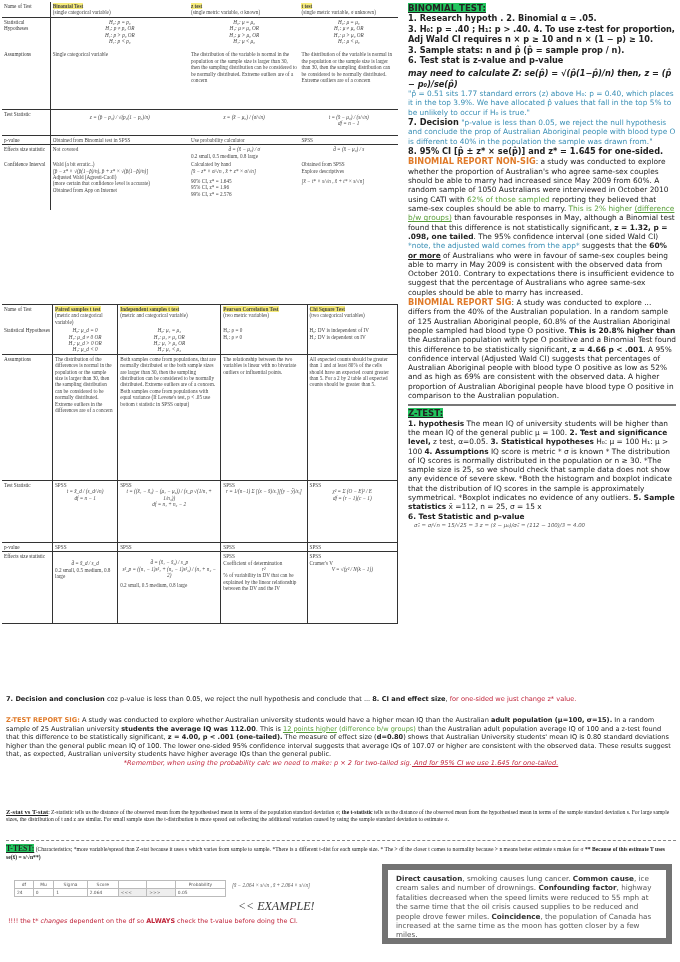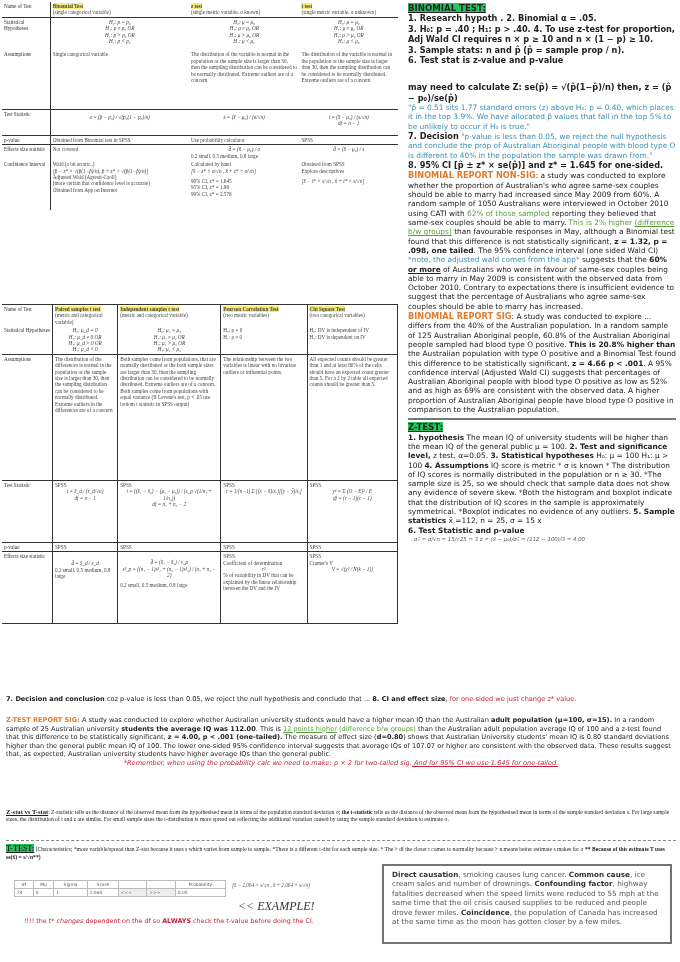--- a/index.html
+++ b/index.html
@@ -20,21 +20,21 @@
   .rowline td { border-top: 1px solid #333; }
   .vline { border-left: 1px solid #333; }
   .formula { text-align: center; font-style: italic; color: #444; }
   .rpanel { font-family: "DejaVu Sans", sans-serif; font-size: 7.4px; line-height: 9.3px; color: #222; }
   .rpanel .lg { font-size: 8.2px; line-height: 10.4px; }
   .wide { font-family: "DejaVu Sans", sans-serif; font-size: 6.6px; line-height: 8.6px; color: #222; }
   .dashsep { border-top: 1px dashed #888; }
   .ttable { border-collapse: collapse; position: absolute; }
   .ttable td { border: 1px solid #bbb; font-family: "DejaVu Sans", sans-serif; font-size: 4.4px; height: 8px; padding: 0 2px; color: #555; }
   .ttable tr.head td { text-align: center; }
-  .causal { border: 2px solid #737373; font-family: "DejaVu Sans", sans-serif; font-size: 7.2px; line-height: 9.4px; color: #555; padding: 4px 8px; }
+  .causal { border: 6px solid #737373; font-family: "DejaVu Sans", sans-serif; font-size: 7.2px; line-height: 9.4px; color: #555; padding: 4px 8px; }
   .causal b { color: #333; }
 </style>
 </head>
 <body>
 
 <table class="ref" style="left:2px; top:2px; width:396px;">
   <tbody>
       <tr>
     <td class="rowhead">Name of Test</td>
     <td class="vline" style="width:138px;">
@@ -231,21 +231,21 @@
   </tr>
 </tbody>
   </table>
 
 <div class="abs rpanel" style="left:408px; top:4px; width:268px;">
   <div><span class="hl-g" style="font-size:8.6px;">BINOMIAL TEST:</span></div>
   <div class="lg bold">1. Research hypoth . 2. Binomial α = .05.</div>
   <div class="lg bold">3. H₀: p = .40 ; H₁: p &gt; .40.  4. To use z-test for proportion, Adj Wald CI requires n × p ≥ 10 and n × (1 − p) ≥ 10.</div>
   <div class="lg bold">3. Sample stats: n and p̂ (p̂ = sample prop / n).</div>
   <div class="lg bold">6. Test stat is z-value and p-value</div>
-  <div class="lg bold" style="margin-top:17px;">may need to calculate Z: se(p̂) = √(p̂(1−p̂)/n) then, z = (p̂ − p₀)/se(p̂)</div>
+  <div class="lg bold" style="margin-top:3px;font-style:italic;">may need to calculate Z: se(p̂) = √(p̂(1−p̂)/n) then, z = (p̂ − p₀)/se(p̂)</div>
   <div class="blue">"p̂ = 0.51 sits 1.77 standard errors (z) above H₀: p = 0.40, which places it in the top 3.9%. We have allocated p̂ values that fall in the top 5% to be unlikely to occur if H₀ is true."</div>
   <div><span class="lg bold">7. Decision</span> <span class="blue">"p-value is less than 0.05, we reject the null hypothesis and conclude the prop of Australian Aboriginal people with blood type O is different to 40% in the population the sample was drawn from."</span></div>
   <div class="lg bold">8. 95% CI  [p̂ ± z* × se(p̂)] and z* = 1.645 for one-sided.</div>
 
   <div>
     <span class="orange lg">BINOMIAL REPORT NON-SIG</span><span>: a study was conducted to explore whether the proportion of Australian's who agree same-sex couples should be able to marry had increased since May 2009 from 60%. A random sample of 1050 Australians were interviewed in October 2010 using CATI with </span><span class="green">62% of those sampled</span><span> reporting they believed that same-sex couples should be able to marry. </span><span class="green">This is 2% higher </span><span class="green" style="text-decoration:underline;">(difference b/w groups)</span><span> than favourable responses in May, although a Binomial test found that this difference is not statistically significant, </span><span class="bold">z = 1.32, p = .098, one tailed</span><span>. The 95% confidence interval (one sided Wald CI) </span><span class="blue">*note, the adjusted wald comes from the app*</span><span> suggests that the </span><span class="bold">60% </span><span class="bold" style="text-decoration:underline;">or more</span><span> of Australians who were in favour of same-sex couples being able to marry in May 2009 is consistent with the observed data from October 2010. Contrary to expectations there is insufficient evidence to suggest that the percentage of Australians who agree same-sex couples should be able to marry has increased.</span>
   </div>
 
   <div>
     <span class="orange lg">BINOMIAL REPORT SIG</span><span>: A study was conducted to explore ... differs from the 40% of the Australian population. In a random sample of 125 Australian Aboriginal people, 60.8% of the Australian Aboriginal people sampled had blood type O positive. </span><span class="bold">This is 20.8% higher than</span><span> the Australian population with type O positive and a Binomial Test found this difference to be statistically significant, </span><span class="bold">z = 4.66 p &lt; .001</span><span>. A 95% confidence interval (Adjusted Wald CI) suggests that percentages of Australian Aboriginal people with blood type O positive as low as 52% and as high as 69% are consistent with the observed data. A higher proportion of Australian Aboriginal people have blood type O positive in comparison to the Australian population.</span>
@@ -298,19 +298,19 @@
     <td style="background:#eee;">&lt;&lt;&lt;</td>
     <td style="background:#eee;">&gt;&gt;&gt;</td>
     <td>0.05</td>
   </tr>
 </tbody>
   </table>
 
 <div class="abs ital" style="left:232px; top:882px; font-family:'Liberation Serif', serif; font-size:5.2px; color:#555;">[x̄ − 2.064 × s/√n ,     x̄ + 2.064 × s/√n]</div>
 <div class="abs ital" style="left:238px; top:899px; font-family:'Liberation Serif', serif; font-size:12px; color:#333;">&lt;&lt; EXAMPLE!</div>
 
-<div class="abs red" style="left:24px; top:917px; font-family:'DejaVu Sans', sans-serif; font-size:6.4px;">
+<div class="abs red" style="left:8px; top:917px; font-family:'DejaVu Sans', sans-serif; font-size:6.4px;">
   <span>!!!! the t* </span><span class="ital">changes</span><span> dependent on the df so </span><span class="bold">ALWAYS</span><span> check the t-value before doing the CI.</span>
 </div>
 
 <div class="abs causal" style="left:382px; top:864px; width:290px; height:80px;">
   <b>Direct causation</b><span>, smoking causes lung cancer. </span><b>Common cause</b><span>, ice cream sales and number of drownings. </span><b>Confounding factor</b><span>, highway fatalities decreased when the speed limits were reduced to 55 mph at the same time that the oil crisis caused supplies to be reduced and people drove fewer miles. </span><b>Coincidence</b><span>, the population of Canada has increased at the same time as the moon has gotten closer by a few miles.</span>
 </div>
 
 </body></html>

